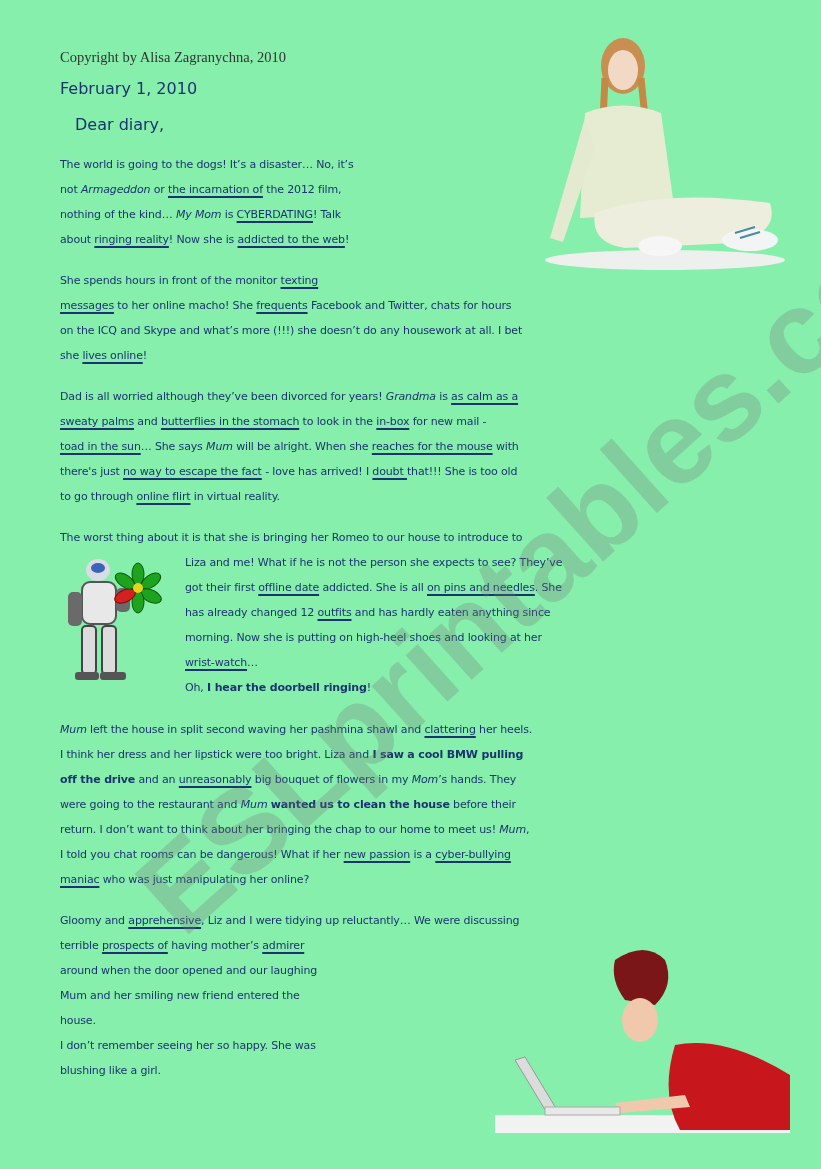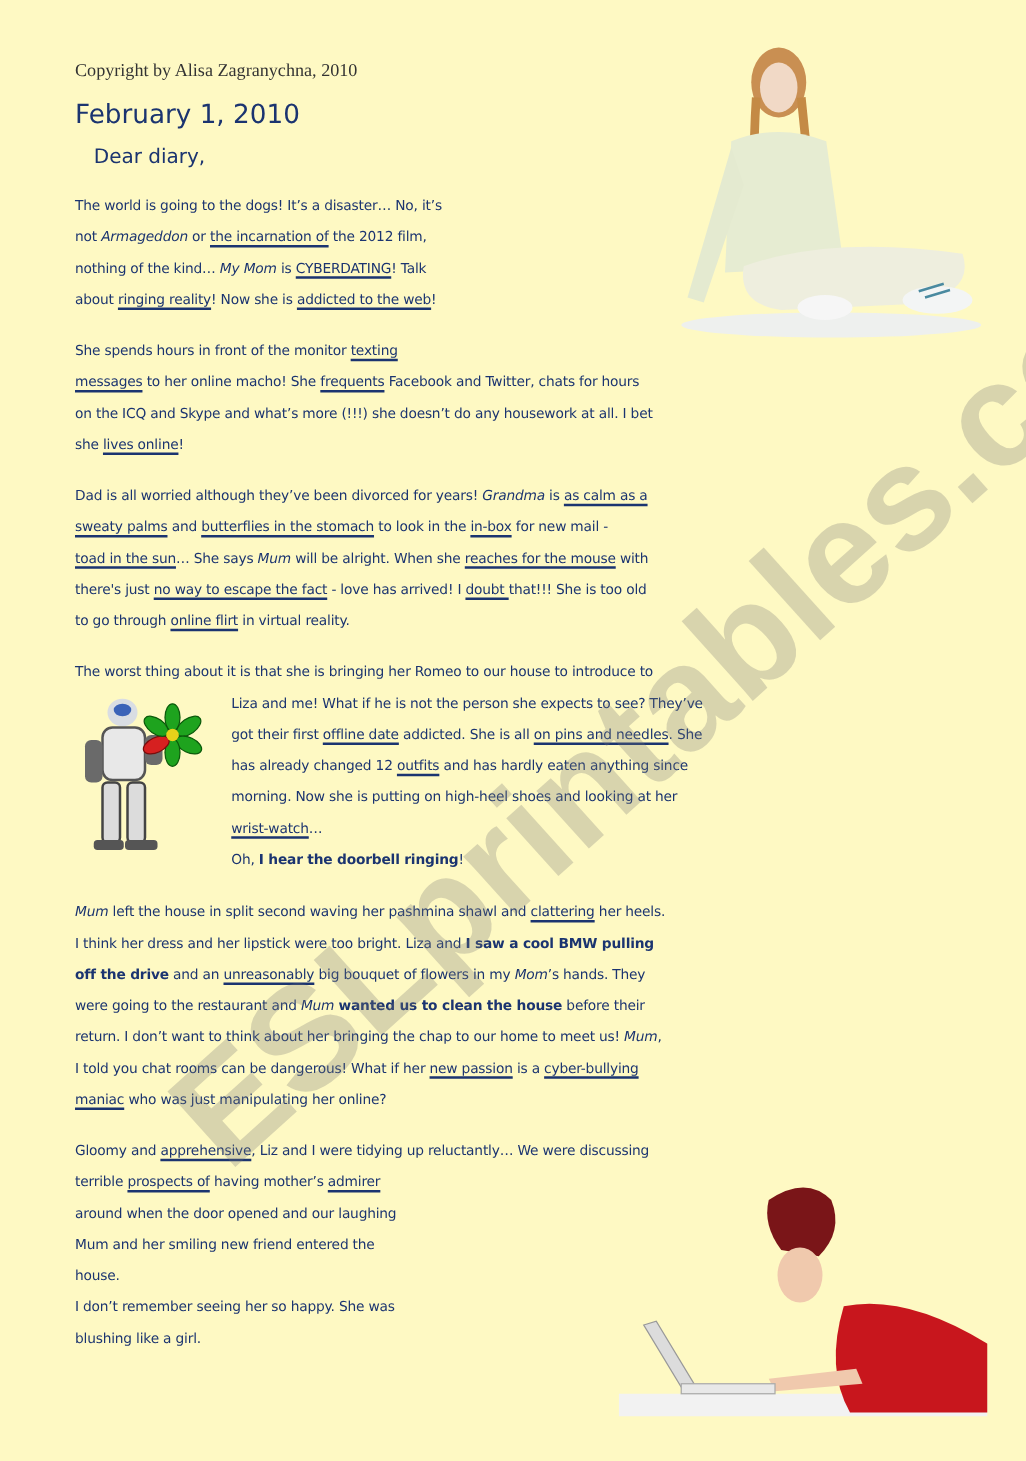--- a/index.html
+++ b/index.html
@@ -1,20 +1,20 @@
 <!DOCTYPE html>
 <html><head>
   <meta charset="utf-8">
   <style>
     html, body { margin:0; padding:0; background:#ffffff; }
     body { width:821px; height:1169px; position:relative; overflow:hidden;
            font-family:"DejaVu Sans", sans-serif; color:#1b3470; }
-    .page { position:absolute; left:0; top:0; width:821px; height:1169px; background:#fef9c3; }
+    .page { position:absolute; left:0; top:0; width:821px; height:1169px; background:#86efac; }
     .copyright { position:absolute; left:60px; top:49px; font-family:"Liberation Serif", serif; font-size:14.5px; color:#333; }
-    .date { position:absolute; left:60px; top:79px; font-size:21px; color:#1b3470; }
+    .date { position:absolute; left:60px; top:79px; font-size:16px; color:#1b3470; }
     .greet { position:absolute; left:75px; top:115px; font-size:16px; }
     .para { position:absolute; left:60px; font-size:11px; line-height:25px; letter-spacing:-0.15px; }
     .para .ln { display:block; white-space:nowrap; }
     u { text-decoration:underline; text-underline-offset:3px; text-decoration-thickness:1.5px; }
     b { font-weight:bold;margin-top:28px; }
     i { font-style:italic; }
     .watermark { position:absolute; left:40px; top:540px; font-family:"Liberation Sans", sans-serif;
                  font-weight:bold; font-size:118px; color:rgba(120,120,120,0.28);
                  transform:rotate(-42deg); transform-origin:center; white-space:nowrap; pointer-events:none; width:900px; }
     .photo { position:absolute; }

